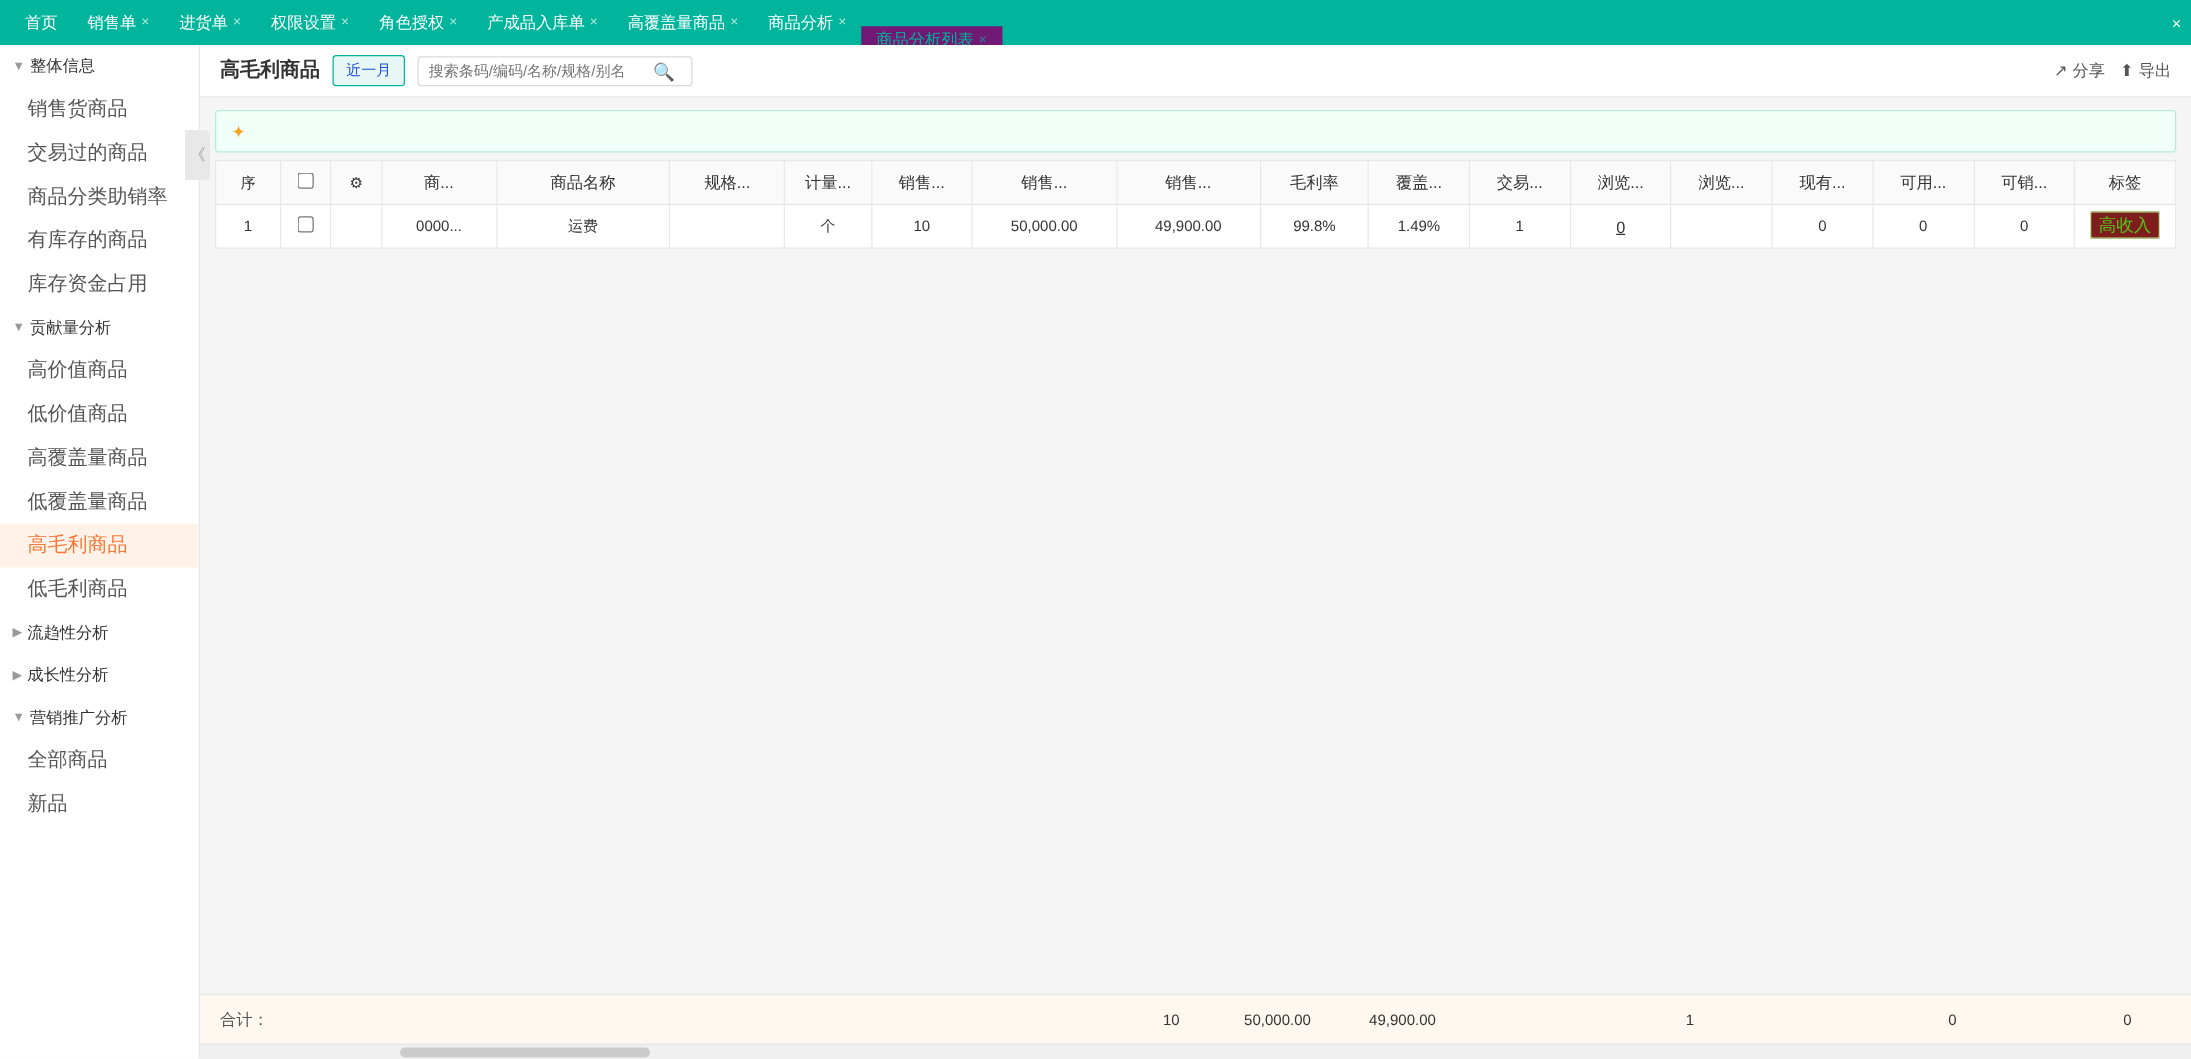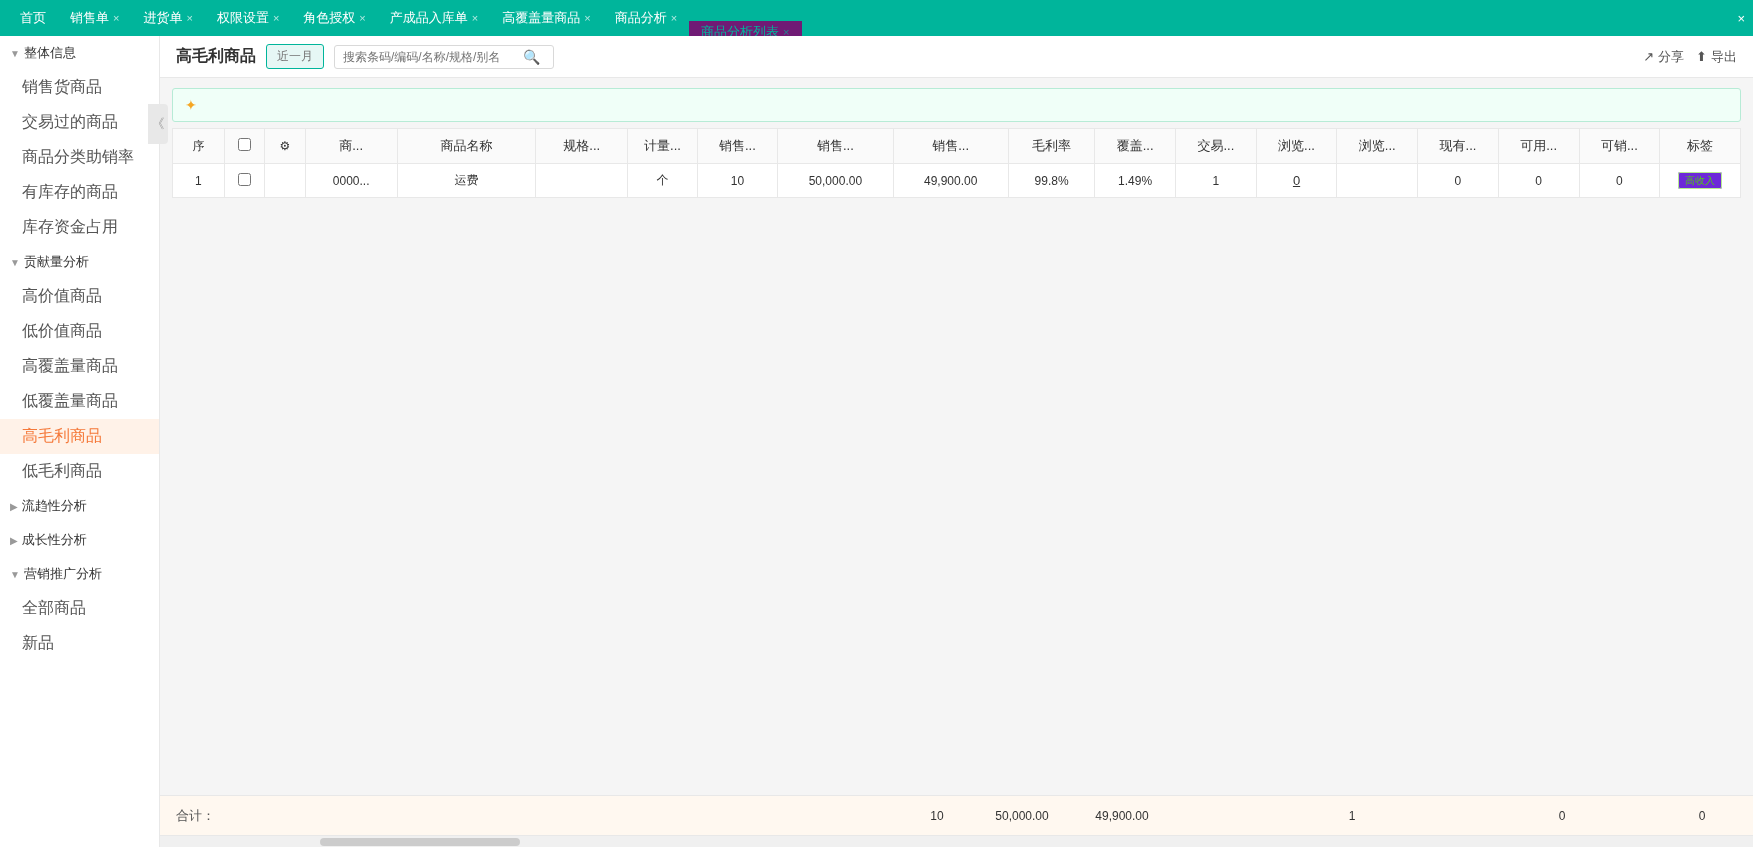--- a/index.html
+++ b/index.html
@@ -109,21 +109,21 @@
       border: 1px solid #d9d9d9;
       border-radius: 3px;
       padding: 3px 10px;
       font-size: 12px;
       color: #666;
       cursor: pointer;
     }
     .time-filter-btn.active {
       background: #e6f7f5;
       border-color: #00b59b;
-      color: #737373;
+      color: #1d4ed8;
     }
     .search-box {
       display: flex;
       align-items: center;
       border: 1px solid #d9d9d9;
       border-radius: 3px;
       padding: 3px 8px;
       width: 220px;
       background: #fff;
     }
@@ -231,26 +231,26 @@
     .col-gross { width: 75px; }
     .col-cover { width: 70px; }
     .col-trade { width: 70px; }
     .col-browse1 { width: 70px; }
     .col-browse2 { width: 70px; }
     .col-stock1 { width: 70px; }
     .col-stock2 { width: 70px; }
     .col-sell { width: 70px; }
     .col-tag { width: 70px; }
     .tag-badge {
-      background: #6d28d9;
+      background: #7f1d1d;
       border: 1px solid #b7eb8f;
       color: #52c41a;
       padding: 2px 6px;
       border-radius: 2px;
-      font-size: 10px;
+      font-size: 14px;
     }
 
     
     .footer-summary {
       background: #fff8f0;
       border-top: 1px solid #e8e8e8;
       height: 40px;
       display: flex;
       align-items: center;
       padding: 0 16px;

